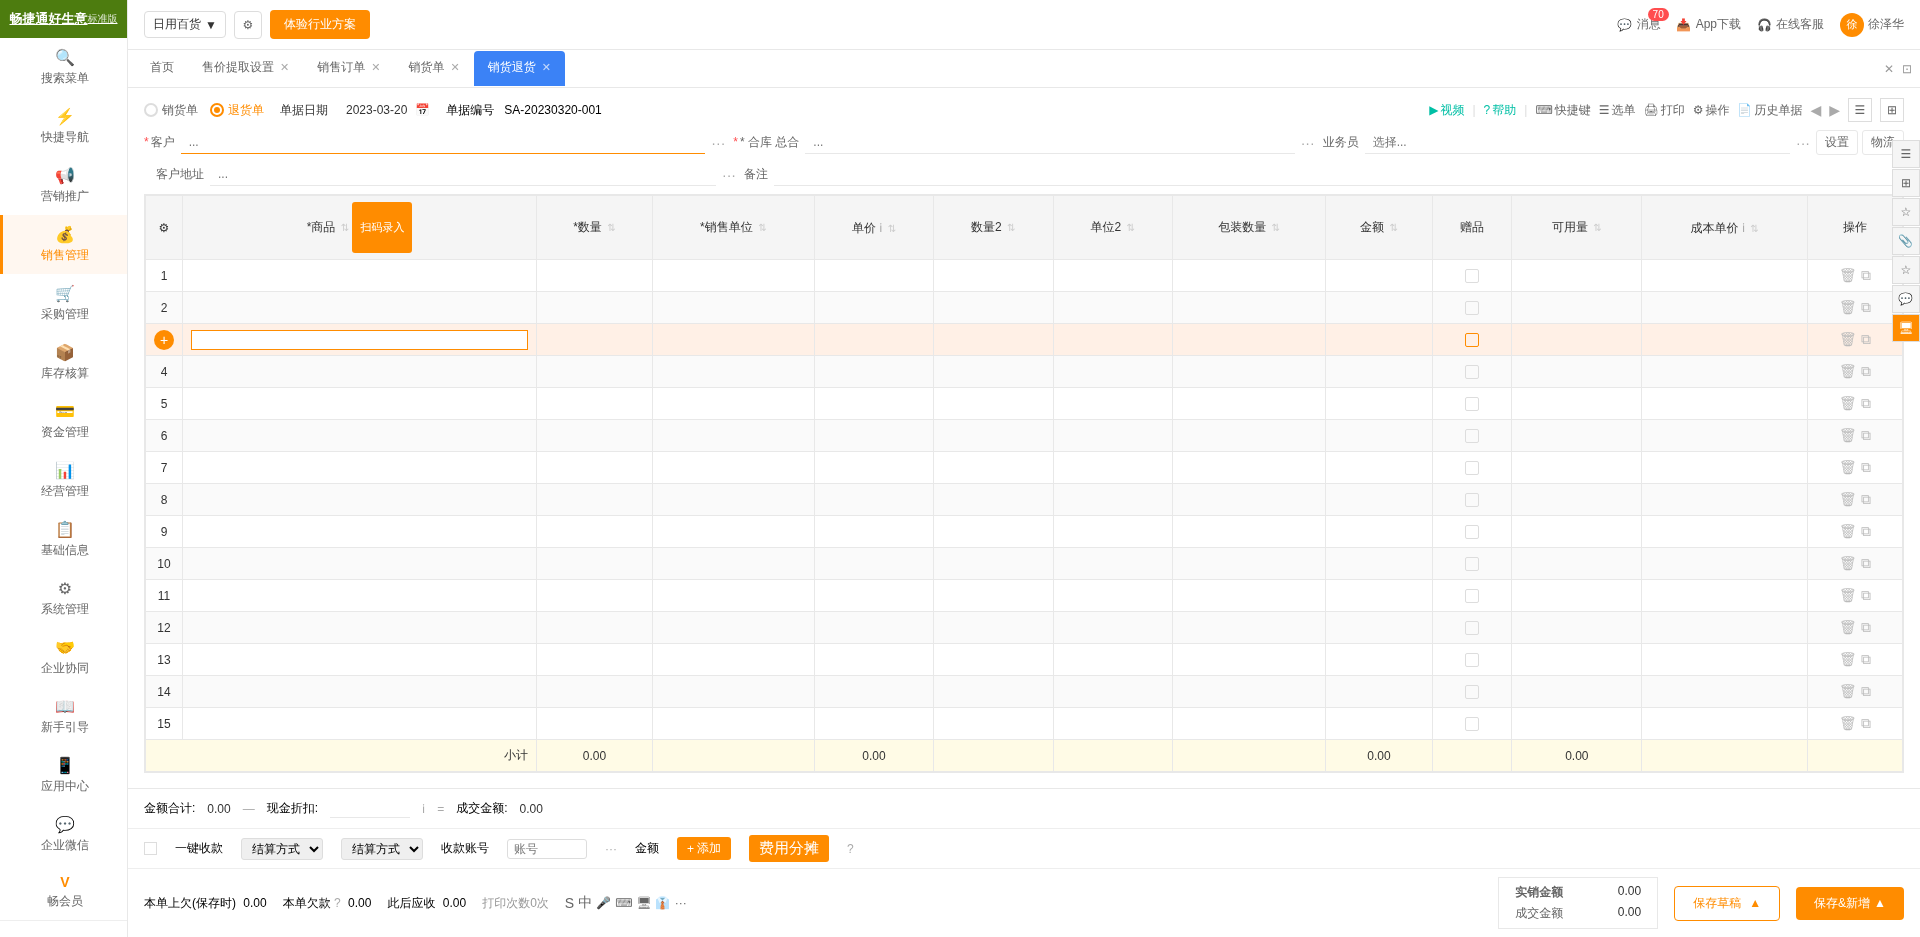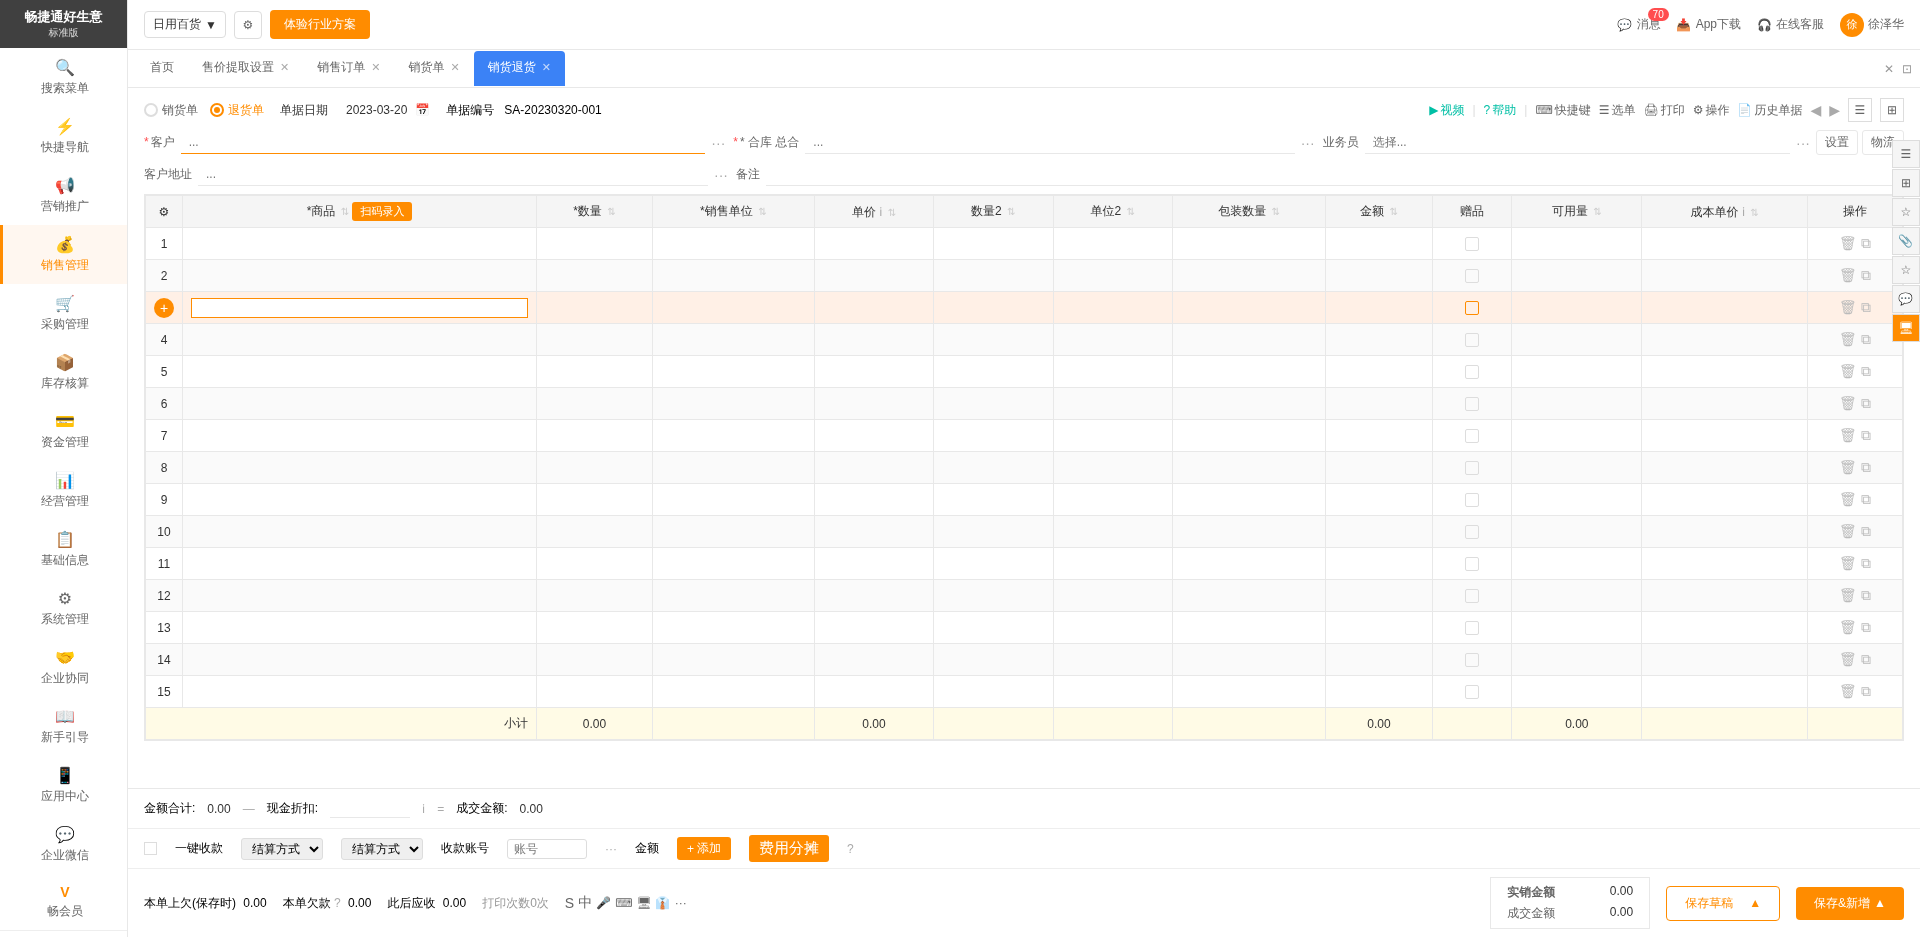--- a/index.html
+++ b/index.html
@@ -1,20 +1,20 @@
 <!DOCTYPE html>
 <html><head>
   <meta charset="utf-8">
   <style>
     * { box-sizing: border-box; margin: 0; padding: 0; font-family: 'Microsoft YaHei', Arial, sans-serif; font-size: 12px; }
     body { display: flex; height: 937px; overflow: hidden; background: #f0f2f5; }
 
     
     .sidebar { width: 128px; background: #fff; display: flex; flex-direction: column; border-right: 1px solid #e8e8e8; flex-shrink: 0; }
-    .sidebar-logo { background: #404040; color: #fff; padding: 8px; text-align: center; height: 50px; display: flex; align-items: center; justify-content: center; flex-direction: column; }
+    .sidebar-logo { background: #4d7c0f; color: #fff; padding: 8px; text-align: center; height: 50px; display: flex; align-items: center; justify-content: center; flex-direction: row; text-decoration: underline; }
     .sidebar-logo .logo-text { font-size: 13px; font-weight: bold; color: #fff; }
     .sidebar-logo .logo-sub { font-size: 10px; color: rgba(255,255,255,0.8); }
     .sidebar-item { display: flex; flex-direction: column; align-items: center; padding: 10px 4px; cursor: pointer; color: #666; font-size: 11px; gap: 3px; border-left: 3px solid transparent; }
     .sidebar-item.active { background: #fff7f0; color: #ff8c00; border-left: 3px solid #ff8c00; }
     .sidebar-item .icon { font-size: 16px; }
     .sidebar-bottom { margin-top: auto; border-top: 1px solid #eee; padding: 8px; display: flex; justify-content: space-between; align-items: center; }
 
     
     .topbar { height: 50px; background: #fff; display: flex; align-items: center; padding: 0 16px; border-bottom: 1px solid #e8e8e8; gap: 12px; }
     .topbar-left { display: flex; align-items: center; gap: 8px; flex: 1; }
@@ -52,41 +52,41 @@
     
     .table-container { border: 1px solid #e8e8e8; overflow: auto; }
     .data-table { width: 100%; border-collapse: collapse; min-width: 1300px; }
     .data-table th { background: #f5f5f5; border: 1px solid #e8e8e8; padding: 6px 8px; text-align: center; color: #333; white-space: nowrap; font-weight: normal; position: relative; }
     .data-table td { border: 1px solid #e8e8e8; padding: 4px 8px; text-align: center; color: #333; height: 32px; }
     .data-table tr:nth-child(odd) td { background: #fff; }
     .data-table tr:nth-child(even) td { background: #fafafa; }
     .data-table tr.highlighted td { background: #fff0e6; }
     .th-gear { background: #f5f5f5; width: 36px; }
     .sort-icon { color: #ccc; font-size: 10px; cursor: pointer; margin-left: 2px; }
-    .scan-btn { background: #ff8c00; color: #fff; border: none; border-radius: 3px; padding: 2px 8px; cursor: pointer; font-size: 11px; }
+    .scan-btn { background: #ff8c00; color: #fff; border: none; border-radius: 3px; padding: 18px 8px; cursor: pointer; font-size: 11px; }
     .add-row-btn { width: 20px; height: 20px; background: #ff8c00; color: #fff; border: none; border-radius: 50%; display: flex; align-items: center; justify-content: center; cursor: pointer; font-size: 14px; }
     .action-icons { display: flex; gap: 4px; justify-content: center; }
     .action-icon { color: #bbb; cursor: pointer; font-size: 14px; }
     .info-icon { color: #aaa; cursor: pointer; }
     .checkbox-cell { display: flex; justify-content: center; align-items: center; }
     .cb { width: 14px; height: 14px; border: 1px solid #ddd; border-radius: 2px; }
 
     
     .summary-row td { background: #fffbe6 !important; font-weight: 500; }
 
     
     .bottom-bar { padding: 10px 16px; background: #fff; border-top: 1px solid #e8e8e8; display: flex; align-items: center; gap: 12px; }
 
     .bottom-bar2 { padding: 6px 16px; background: #fff; border-top: 1px solid #eee; display: flex; align-items: center; gap: 18px; }
     .checkbox-small { width: 13px; height: 13px; border: 1px solid #ddd; }
     .select-small { border: 1px solid #ddd; border-radius: 3px; padding: 2px 6px; font-size: 12px; }
     .add-btn-orange { background: #ff8c00; color: #fff; border: none; border-radius: 3px; padding: 3px 10px; cursor: pointer; font-size: 12px; display: flex; align-items: center; gap: 3px; }
     .fee-btn { background: #ff8c00; color: #fff; border: none; border-radius: 3px; padding: 4px 10px; cursor: pointer; font-size: 15px; }
     .help-icon { color: #aaa; cursor: pointer; }
-    .btn-save-draft { background: #fff; border: 1px solid #ff8c00; color: #ff8c00; border-radius: 4px; padding: 8px 18px; cursor: pointer; font-size: 13px; display: flex; align-items: center; gap: 16px; }
+    .btn-save-draft { background: #fff; border: 1px solid #ff8c00; color: #ff8c00; border-radius: 4px; padding: 8px 18px; cursor: pointer; font-size: 13px; display: flex; align-items: center; gap: 8px; }
     .btn-save-new { background: #ff8c00; border: none; color: #fff; border-radius: 4px; padding: 8px 18px; cursor: pointer; font-size: 13px; display: flex; align-items: center; gap: 4px; }
     .rp-btn { width: 28px; height: 28px; background: #f5f5f5; border: 1px solid #ddd; display: flex; align-items: center; justify-content: center; cursor: pointer; color: #666; font-size: 12px; }
     .hi-link { display: flex; align-items: center; gap: 2px; color: #00bfa5; cursor: pointer; font-size: 12px; }
     .hi-link.gray { color: #666; }
     .separator { color: #ddd; }
 
     .setup-btn { border: 1px solid #e8e8e8; border-radius: 3px; padding: 3px 8px; cursor: pointer; color: #666; background: #fff; font-size: 12px; display: flex; align-items: center; gap: 4px; }
     .add-logistics-btn { border: 1px solid #e8e8e8; border-radius: 3px; padding: 3px 8px; cursor: pointer; color: #666; background: #fff; font-size: 12px; display: flex; align-items: center; gap: 4px; }
 
     .content-wrapper { flex: 1; display: flex; flex-direction: column; overflow: hidden; position: relative; }
@@ -280,21 +280,21 @@
           <span class="field-label">业务员</span>
           <input class="field-input" placeholder="选择..." style="">
           <span class="field-more">···</span>
           <div style="margin-left:auto;display:flex;gap:4px;">
             <button class="setup-btn">设置</button>
             <button class="add-logistics-btn">物流</button>
           </div>
         </div>
       </div>
 
-      <div style="display:grid;grid-template-columns:1fr 2fr;gap:8px;margin-bottom:8px;align-items:center;">
+      <div style="display:grid;grid-template-columns:1fr 2fr;gap:8px;margin-bottom:8px;align-items:center;margin-left:12px;">
         <div class="field-row">
           <span class="field-label">客户地址</span>
           <input class="field-input" placeholder="..." style="">
           <span class="field-more">···</span>
         </div>
         <div class="field-row">
           <span class="field-label">备注</span>
           <input class="field-input" placeholder="" style="flex: 1 1 0%;">
         </div>
       </div>

